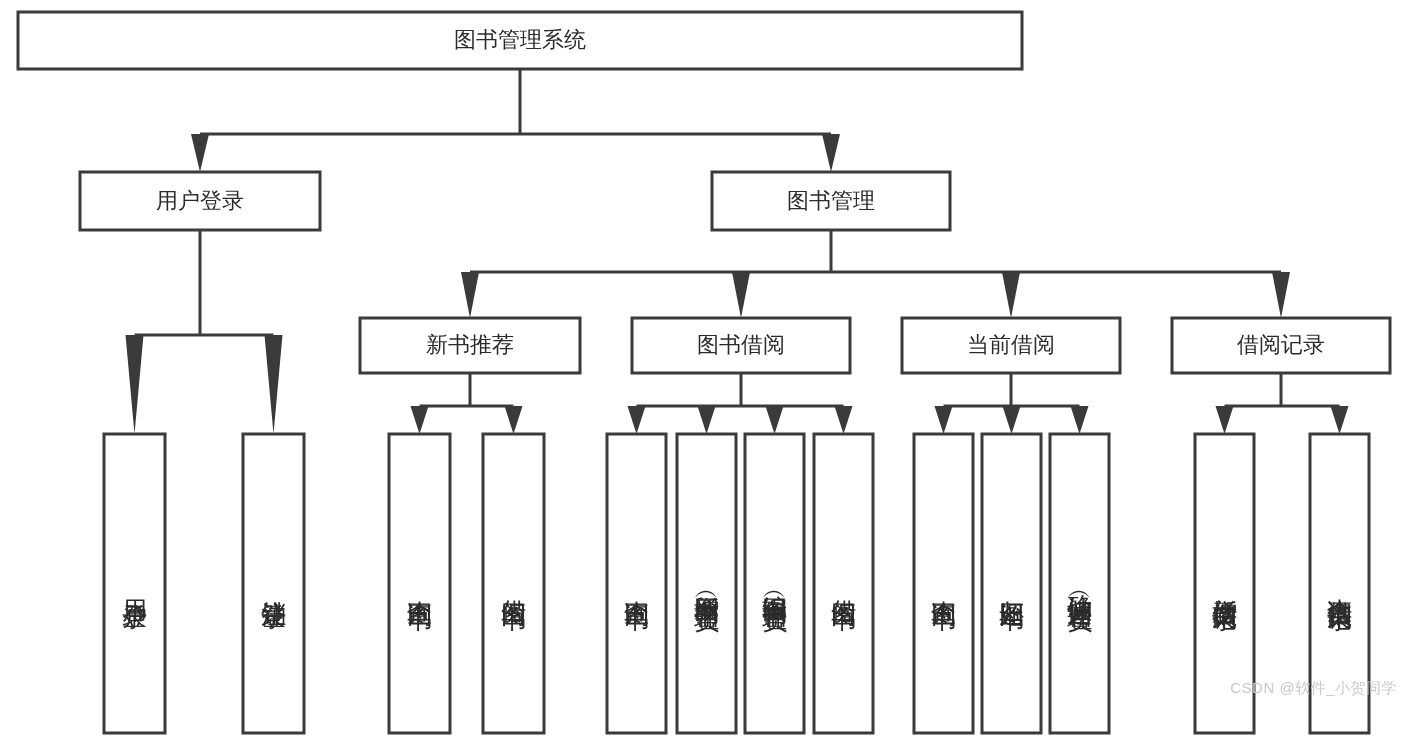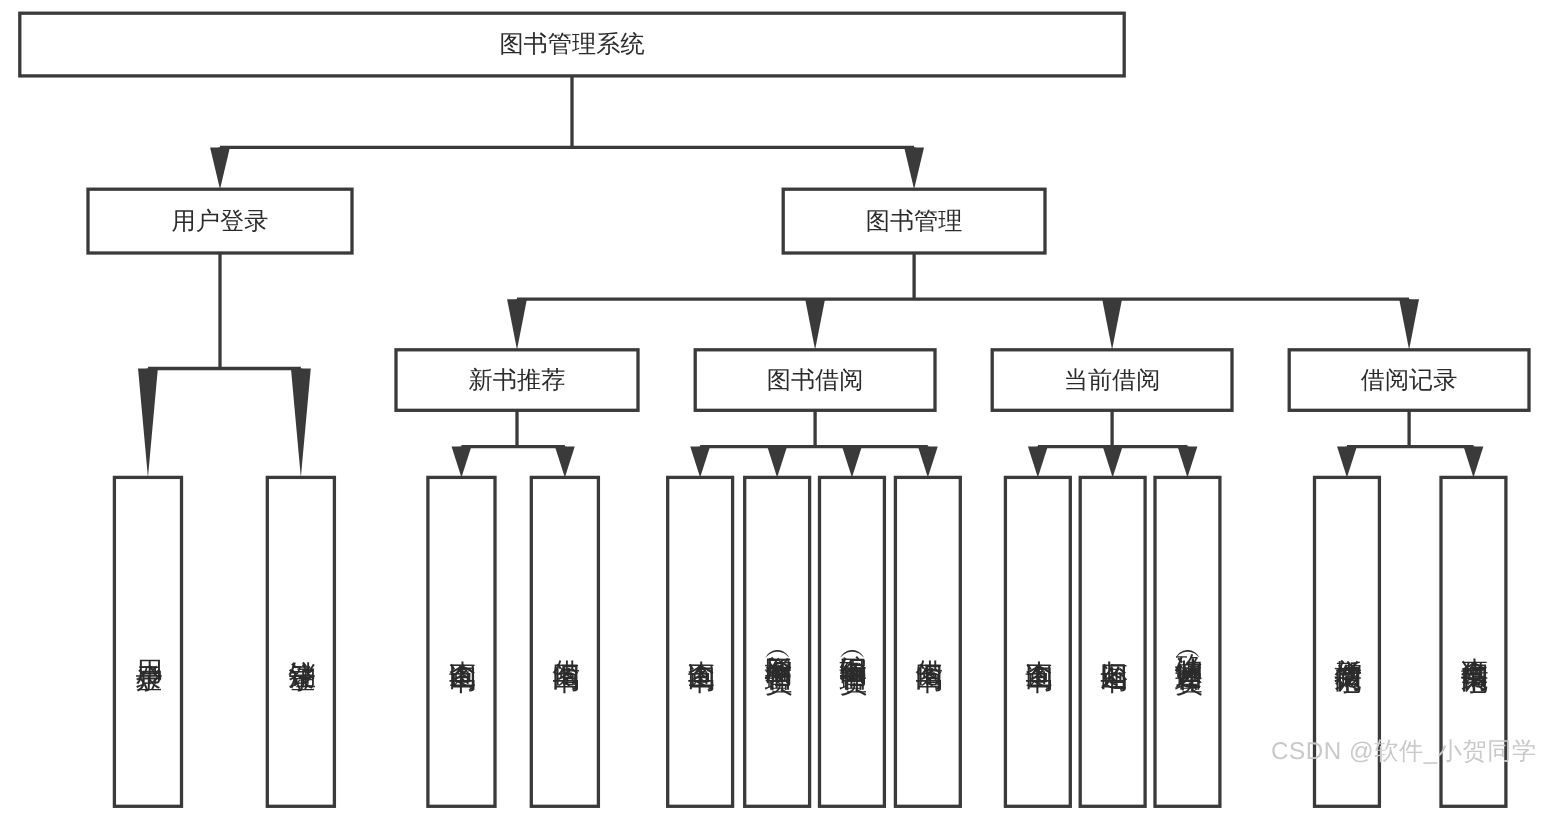--- a/index.html
+++ b/index.html
@@ -60,21 +60,21 @@
     color: #2b2b2b;
     white-space: nowrap;
     text-align: center;
     pointer-events: none;
   }
   .watermark {
     position: absolute;
     right: 8px;
     bottom: 4px;
     font-family: "Liberation Sans", "DejaVu Sans", sans-serif;
-    font-size: 22px;
+    font-size: 15px;
     color: #c9c9c9;
     letter-spacing: 0.5px;
     user-select: none;
   }
 </style>
 </head>
 <body>
 
 <div id="diagram-root">
   <svg id="tree-svg" viewBox="0 0 1405 747" xmlns="http://www.w3.org/2000/svg">

